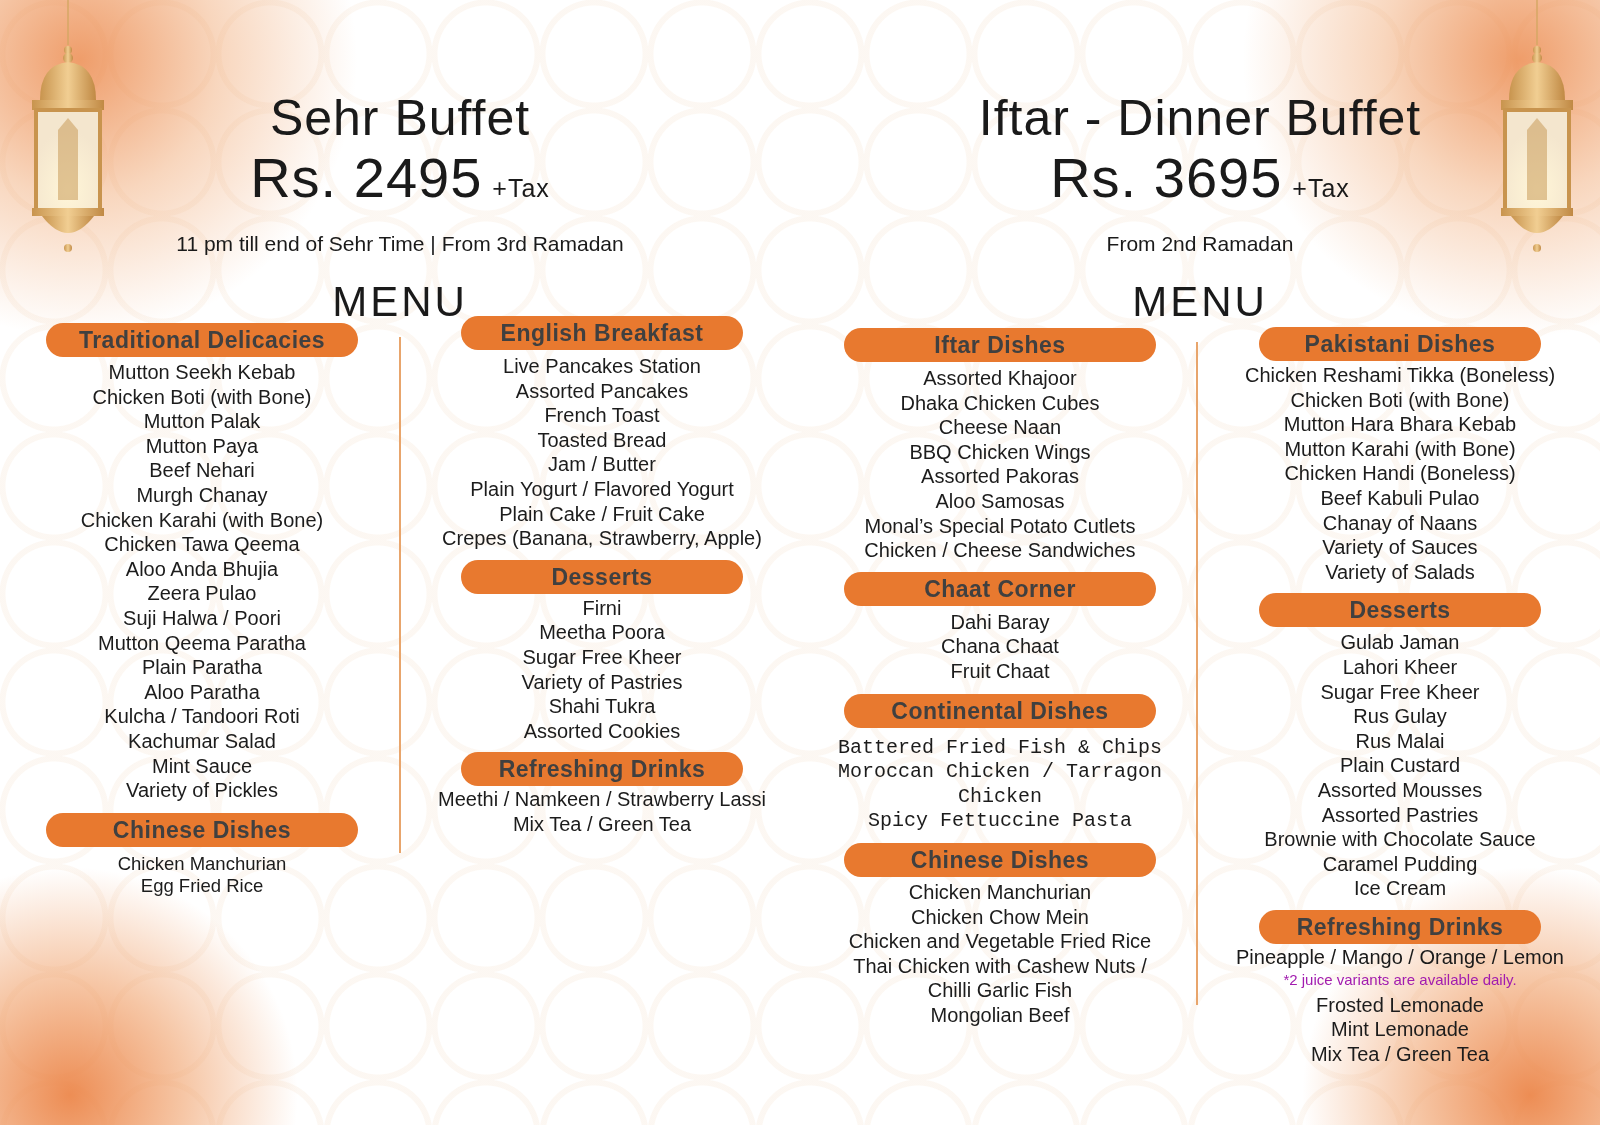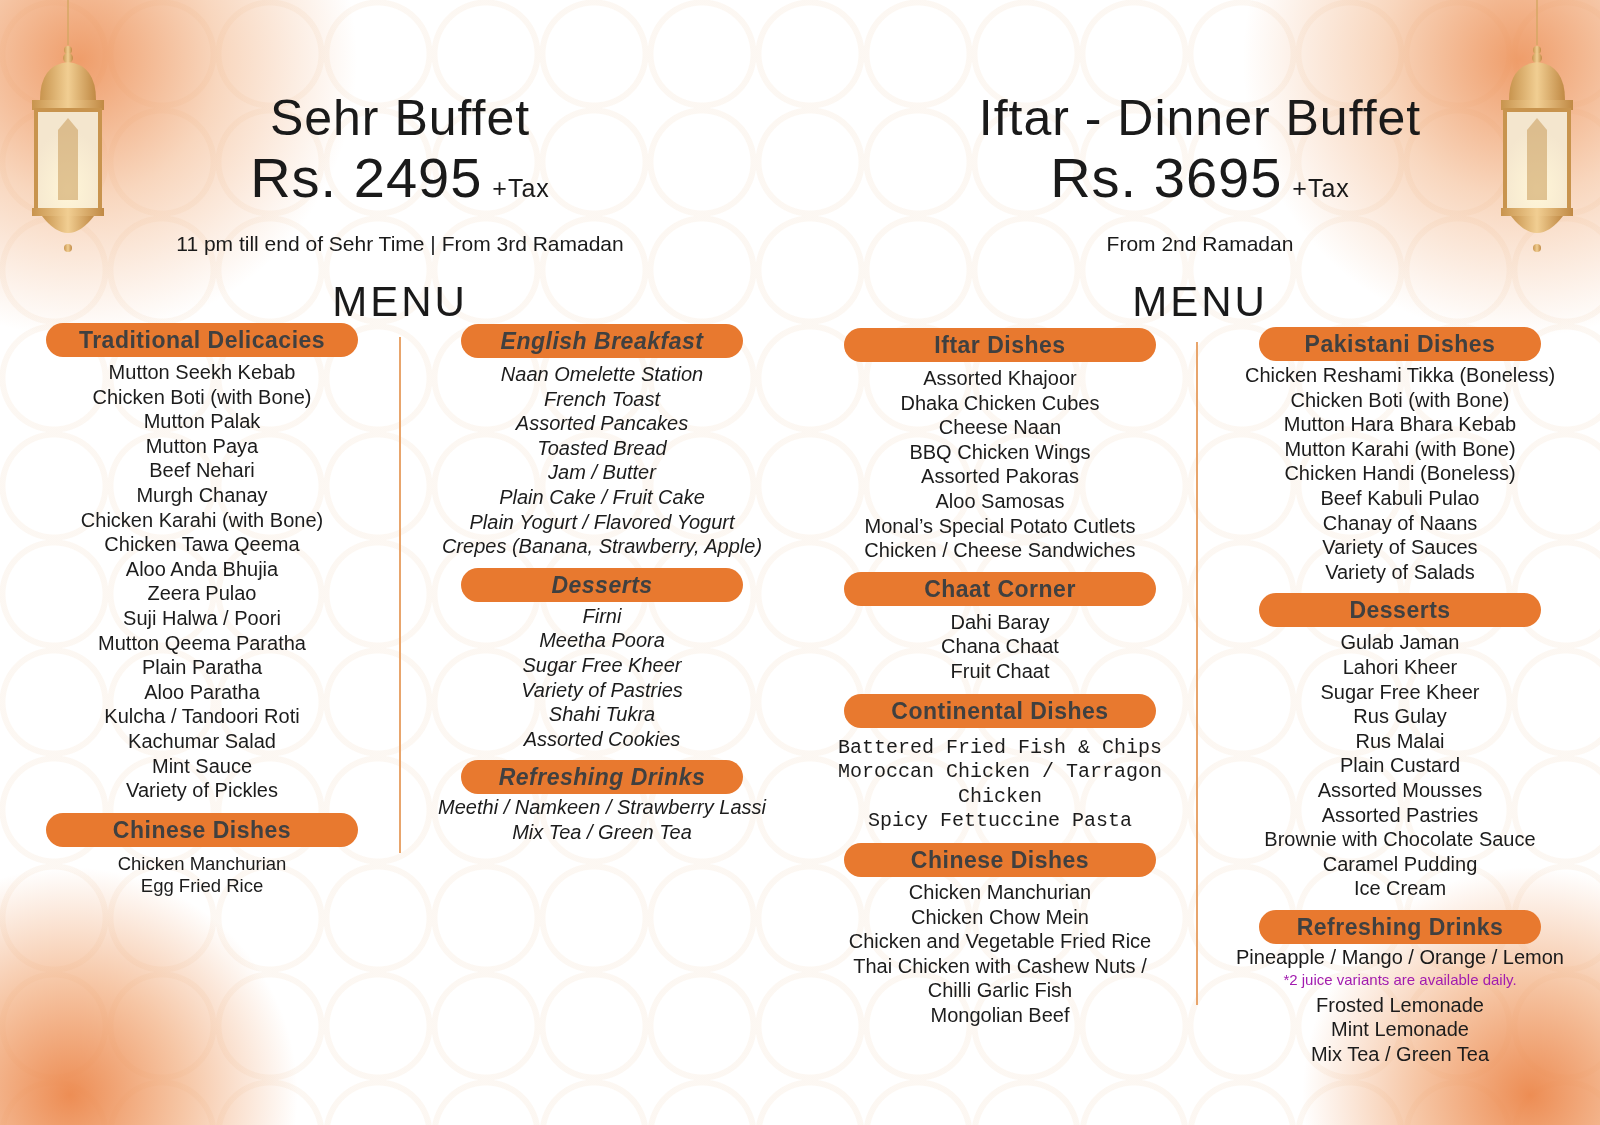--- a/index.html
+++ b/index.html
@@ -134,30 +134,30 @@
       <li>Mint Sauce</li>
       <li>Variety of Pickles</li>
     </ul>
   <div class="pill" style="width:312px; margin-top:10px;">Chinese Dishes</div>
   <ul class="items small" style="margin-top:6px;">
       <li>Chicken Manchurian</li>
       <li>Egg Fried Rice</li>
     </ul>
 </div>
 
-<div class="col" style="left:420px; width:364px; top:324px;font-style:italic;">
+<div class="col" style="left:420px; width:364px; top:316px;">
   <div class="pill" style="width:282px;">English Breakfast</div>
   <ul class="items" style="margin-top:4px;">
-      <li>Naan Omelette Station</li>
+      <li>Live Pancakes Station</li>
+      <li>Assorted Pancakes</li>
       <li>French Toast</li>
-      <li>Assorted Pancakes</li>
       <li>Toasted Bread</li>
       <li>Jam / Butter</li>
+      <li>Plain Yogurt / Flavored Yogurt</li>
       <li>Plain Cake / Fruit Cake</li>
-      <li>Plain Yogurt / Flavored Yogurt</li>
       <li>Crepes (Banana, Strawberry, Apple)</li>
     </ul>
   <div class="pill" style="width:282px; margin-top:9px;">Desserts</div>
   <ul class="items" style="margin-top:2px;">
       <li>Firni</li>
       <li>Meetha Poora</li>
       <li>Sugar Free Kheer</li>
       <li>Variety of Pastries</li>
       <li>Shahi Tukra</li>
       <li>Assorted Cookies</li>

